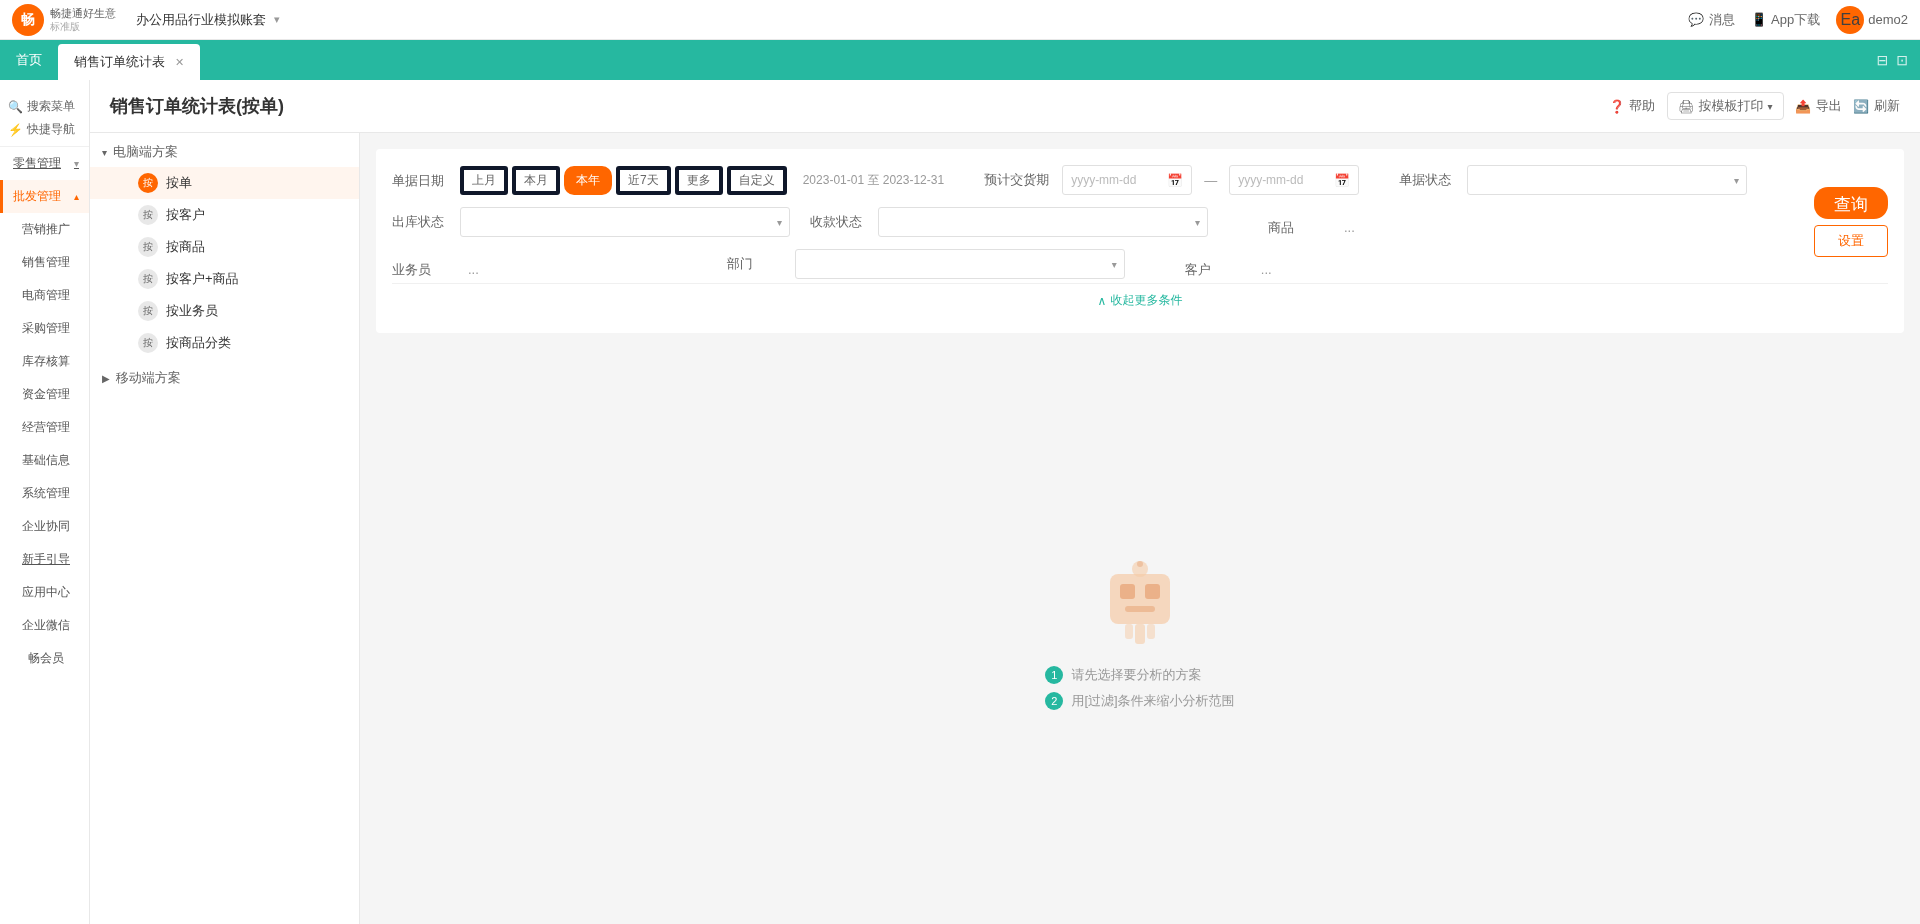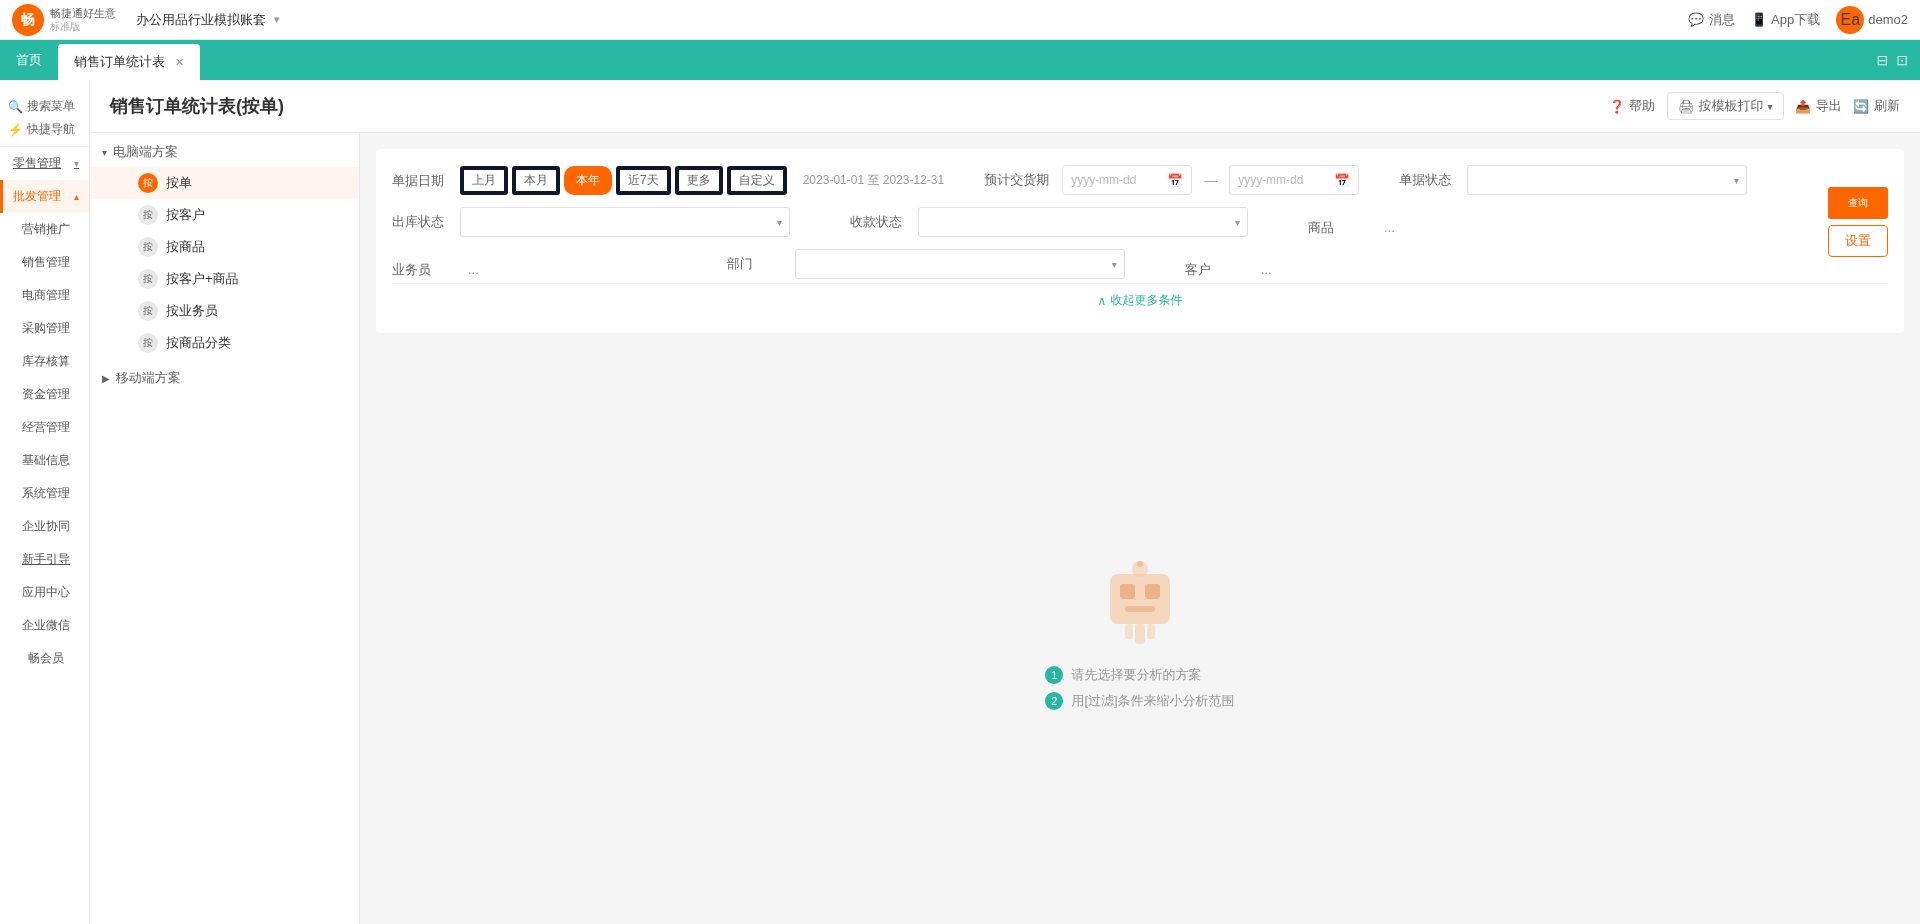--- a/index.html
+++ b/index.html
@@ -77,21 +77,21 @@
 
     .collapse-bar { display: flex; justify-content: center; align-items: center; padding: 8px; cursor: pointer; color: #26b8a0; font-size: 12px; gap: 4px; border-top: 1px solid #f0f0f0; margin-top: 4px; }
 
     
     .empty-state { flex: 1; display: flex; flex-direction: column; align-items: center; justify-content: center; gap: 12px; }
     .empty-tips { display: flex; flex-direction: column; gap: 8px; }
     .empty-tip { display: flex; align-items: center; gap: 8px; font-size: 13px; color: #999; }
     .tip-num { width: 18px; height: 18px; border-radius: 50%; background: #26b8a0; color: #fff; font-size: 11px; display: flex; align-items: center; justify-content: center; flex-shrink: 0; }
 
     
-    .query-btn { background: #ff6600; color: #fff; border: none; border-radius: 3px; padding: 6px 20px; font-size: 10px; cursor: pointer; height: 32px; }
+    .query-btn { background: #ff6600; color: #fff; border: none; border-radius: 14px; padding: 6px 20px; font-size: 17px; cursor: pointer; height: 32px; }
     .setting-btn { background: #fff; color: #ff6600; border: 1px solid #ff6600; border-radius: 4px; padding: 6px 16px; font-size: 13px; cursor: pointer; height: 32px; }
     .action-col { display: flex; flex-direction: column; gap: 6px; justify-content: center; }
   </style>
 </head>
 <body>
 
 <div class="topbar">
   <div class="topbar-left">
     <div class="logo-area">
       <div class="logo-icon">
@@ -315,21 +315,21 @@
               <div class="filter-row">
                 <div class="filter-item">
                   <span class="filter-label">出库状态</span>
                   <div class="filter-select-wrap">
                     <select class="full-select" style="width:330px;">
                       <option></option>
                     </select>
                     <span class="select-arrow">▾</span>
                   </div>
                 </div>
-                <div class="filter-item" style="margin-left:40px;">
+                <div class="filter-item" style="">
                   <span class="filter-label">收款状态</span>
                   <div class="filter-select-wrap">
                     <select class="full-select" style="width:330px;">
                       <option></option>
                     </select>
                     <span class="select-arrow">▾</span>
                   </div>
                 </div>
                 <div class="filter-item" style="margin-left:40px;">
                   <span class="filter-label">商品</span>

